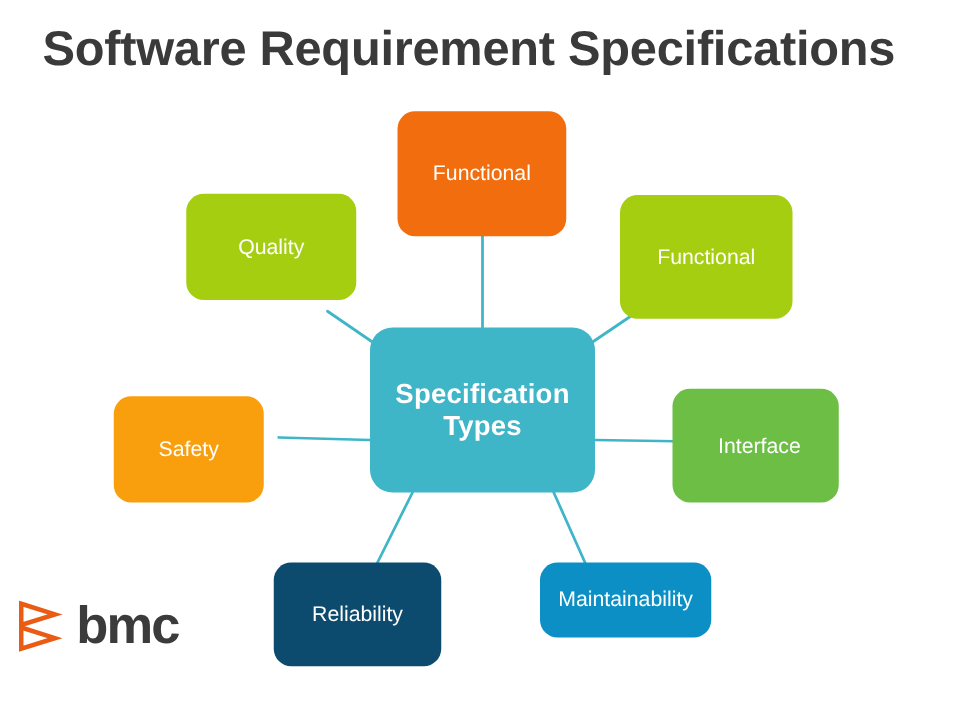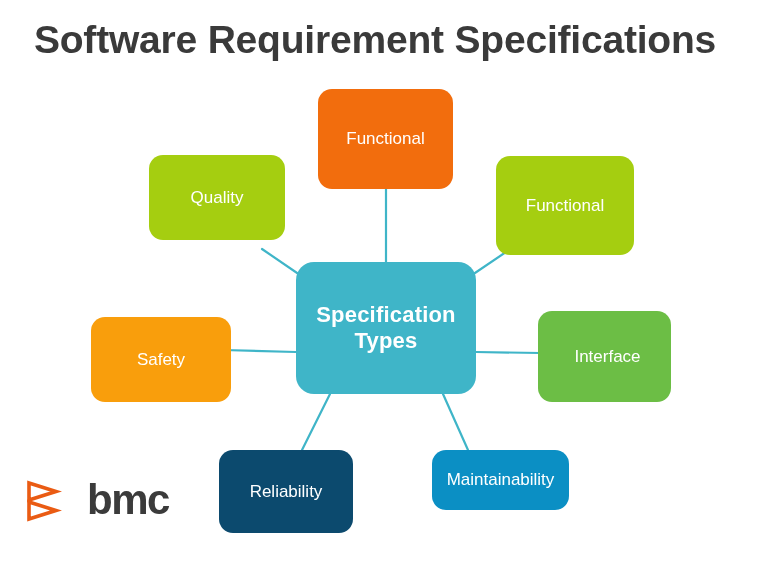--- a/index.html
+++ b/index.html
@@ -54,27 +54,27 @@
   }
   .node.center {
     border-radius: 18px;
     font-size: 22px;
     font-weight: 700;
     line-height: 1.18;
     letter-spacing: 0.2px;
   }
   #logo {
     position: absolute;
-    left: 26px;
+    left: 14px;
     top: 473px;
     width: 150px;
     height: 56px;
     display: flex;
     align-items: center;
-    gap: 23px;
+    gap: 9px;
   }
   #logo-mark {
     width: 38px;
     height: 42px;
     flex: none;
   }
   #logo-word {
     font-family: "Liberation Sans", sans-serif;
     font-size: 42px;
     font-weight: 700;
@@ -119,21 +119,21 @@
   </div>
 
   <div class="node" style="left:496px; top:156px; width:138px; height:99px; background:#A5CE10;">
     <span>Functional</span>
   </div>
 
   <div class="node" style="left:538px; top:311px; width:133px; height:91px; background:#6CBE45;padding-left:12px;">
     <span>Interface</span>
   </div>
 
-  <div class="node" style="left:91px; top:317px; width:140px; height:85px; background:#F99E0C;">
+  <div class="node" style="left:91px; top:317px; width:120px; height:85px; background:#F99E0C;">
     <span>Safety</span>
   </div>
 
   <div class="node" style="left:219px; top:450px; width:134px; height:83px; background:#0c4a6e;">
     <span>Reliability</span>
   </div>
 
   <div class="node" style="left:432px; top:450px; width:137px; height:60px; background:#0B8FC4;">
     <span>Maintainability</span>
   </div>

